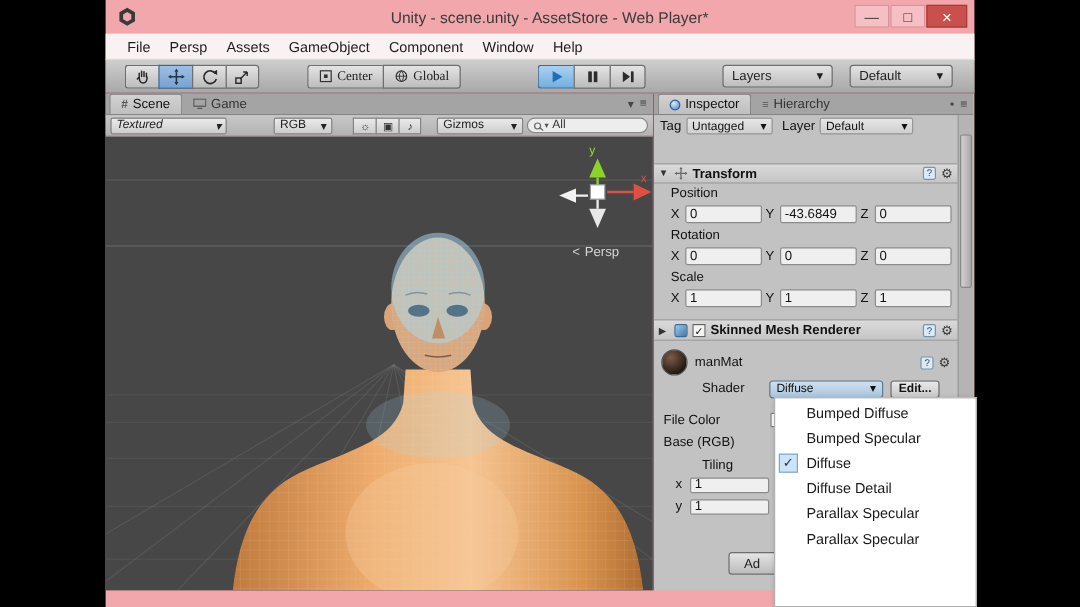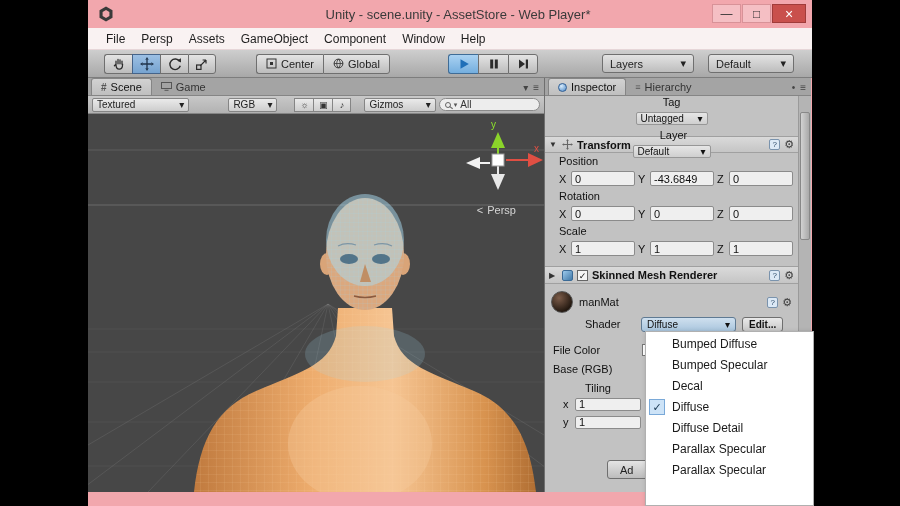--- a/index.html
+++ b/index.html
@@ -24,21 +24,21 @@
   
   .toolbar { height:28px; background:linear-gradient(#cecece,#a8a8a8); border-bottom:1px solid #7d7d7d;
              display:flex; align-items:center; padding:0 10px; position:relative; }
   .btn { height:20px; border:1px solid #6f6f6f; background:linear-gradient(#e4e4e4,#bcbcbc);
          display:flex; align-items:center; justify-content:center; font-size:11px; color:#222; }
   .tool-group { display:flex; margin-left:6px; }
   .tool-group .btn { width:28px; border-right-width:0; }
   .tool-group .btn:first-child { border-radius:3px 0 0 3px; }
   .tool-group .btn:last-child { border-right-width:1px; border-radius:0 3px 3px 0; }
   .btn.selected { background:linear-gradient(#9cc0e4,#76a3d0); border-color:#45648a; }
-  .pivot-group { display:flex; margin-left:40px; }
+  .pivot-group { display:flex; margin-left:40px;font-family:Liberation Serif, serif; }
   .pivot-group .btn { padding:0 9px; gap:4px; }
   .pivot-group .btn:first-child { border-radius:3px 0 0 3px; border-right-width:0; }
   .pivot-group .btn:last-child { border-radius:0 3px 3px 0; }
   .play-group { position:absolute; left:360px; top:4px; display:flex; }
   .play-group .btn { width:30px; border-right-width:0; }
   .play-group .btn:first-child { border-radius:3px 0 0 3px; }
   .play-group .btn:last-child { border-right-width:1px; border-radius:0 3px 3px 0; }
   .btn.play-on { background:linear-gradient(#aad2f2,#74aede); border-color:#3f6c96; }
   .right-dds { margin-left:auto; display:flex; gap:14px; margin-right:8px; }
   .tb-dd { height:19px; width:92px; border:1px solid #6f6f6f; border-radius:3px;
@@ -77,21 +77,21 @@
   .viewport { flex:1; position:relative; background:#474747; overflow:hidden; }
   .persp { position:absolute; right:28px; top:90px; color:#d5d5d5; font-size:11px; display:flex; gap:4px; }
 
   
   .insp-body { flex:1; background:#c2c2c2; display:flex; font-size:11px; color:#111; position:relative; }
   .insp-content { flex:1; min-width:0; }
   .insp-scroll { width:13px; background:#b4b4b4; border-left:1px solid #9a9a9a; position:relative; }
   .scroll-thumb { position:absolute; left:1px; right:1px; top:16px; height:128px;
                   background:linear-gradient(90deg,#d2d2d2,#a9a9a9); border:1px solid #888; border-radius:2px; }
 
-  .tagrow { height:18px; display:flex; align-items:center; gap:4px; padding:0 5px;flex-direction:column; }
+  .tagrow { height:18px; display:flex; align-items:center; gap:4px; padding:0 5px; }
   .flat-dd { height:14px; border:1px solid #979797; border-radius:2px; background:linear-gradient(#e6e6e6,#cfcfcf);
              display:flex; align-items:center; justify-content:space-between; padding:0 4px; font-size:10px; }
   .comp-header { display:flex; align-items:center; gap:4px; height:17px; padding:0 4px;
                  background:linear-gradient(#dadada,#c5c5c5); border-top:1px solid #a0a0a0;
                  border-bottom:1px solid #a0a0a0; }
   .comp-header .name { font-weight:bold; }
   .fold { font-size:8px; color:#333; width:9px; }
   .hicons { margin-left:auto; display:flex; gap:4px; align-items:center; }
   .help-ic { width:11px; height:11px; background:#dce9f6; border:1px solid #7a93ad; color:#2c4a68;
              font-size:8px; text-align:center; line-height:10px; border-radius:2px; }
@@ -250,21 +250,21 @@
             </svg>
             <span>Game</span>
           </div>
           <div class="tabbar-right">
             <span>▾</span>
             <span>≡</span>
           </div>
         </div>
 
         <div class="scene-toolbar">
-          <div class="mini-dd" style="width:104px;">
+          <div class="mini-dd" style="width:104px;font-style:italic;">
             <span>Textured</span>
             <span>▾</span>
           </div>
           <div class="mini-dd" style="width:52px;margin-left:36px;">
             <span>RGB</span>
             <span>▾</span>
           </div>
           <div style="display:flex;margin-left:14px;">
             <div class="tgl">
                 <span>☼</span>
@@ -493,21 +493,20 @@
             <div class="scroll-thumb"></div>
           </div>
         </div>
       </div>
     </div>
   </div>
 
   <div class="shader-menu">
     <div class="smenu-item"><span>Bumped Diffuse</span></div>
     <div class="smenu-item"><span>Bumped Specular</span></div>
-    <div class="smenu-item"><span>Decal</span></div>
     <div class="smenu-item">
       <span class="menu-check">✓</span>
       <span>Diffuse</span>
     </div>
     <div class="smenu-item"><span>Diffuse Detail</span></div>
     <div class="smenu-item"><span>Parallax Specular</span></div>
     <div class="smenu-item"><span>Parallax Specular</span></div>
   </div>
 </div>
 

